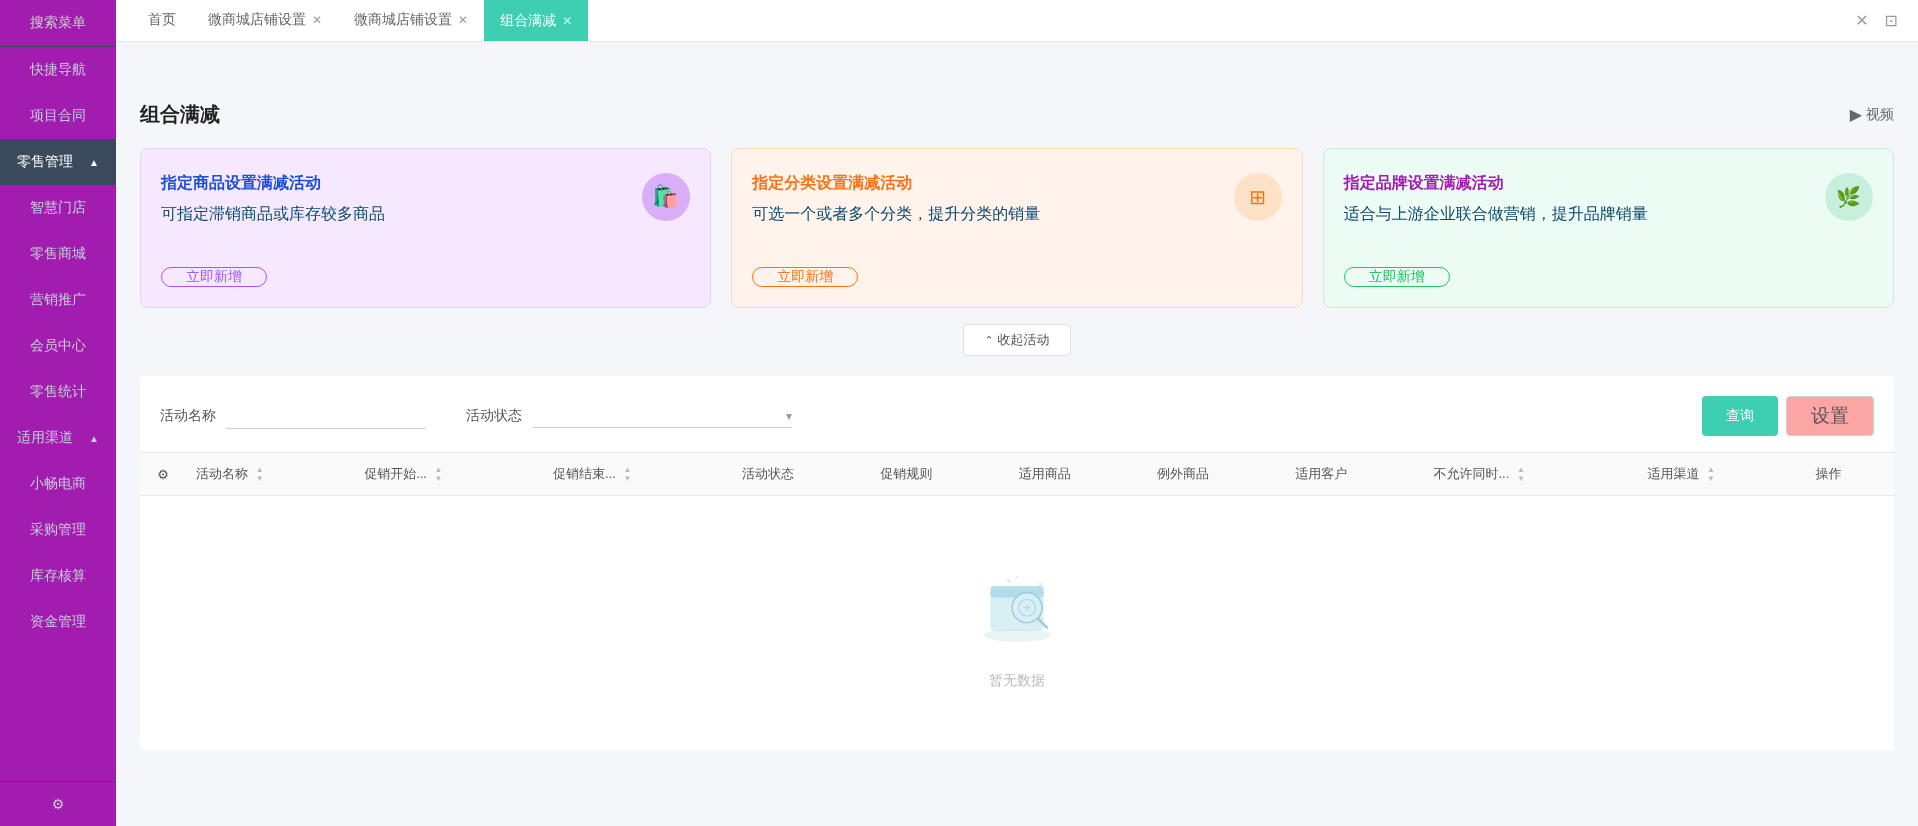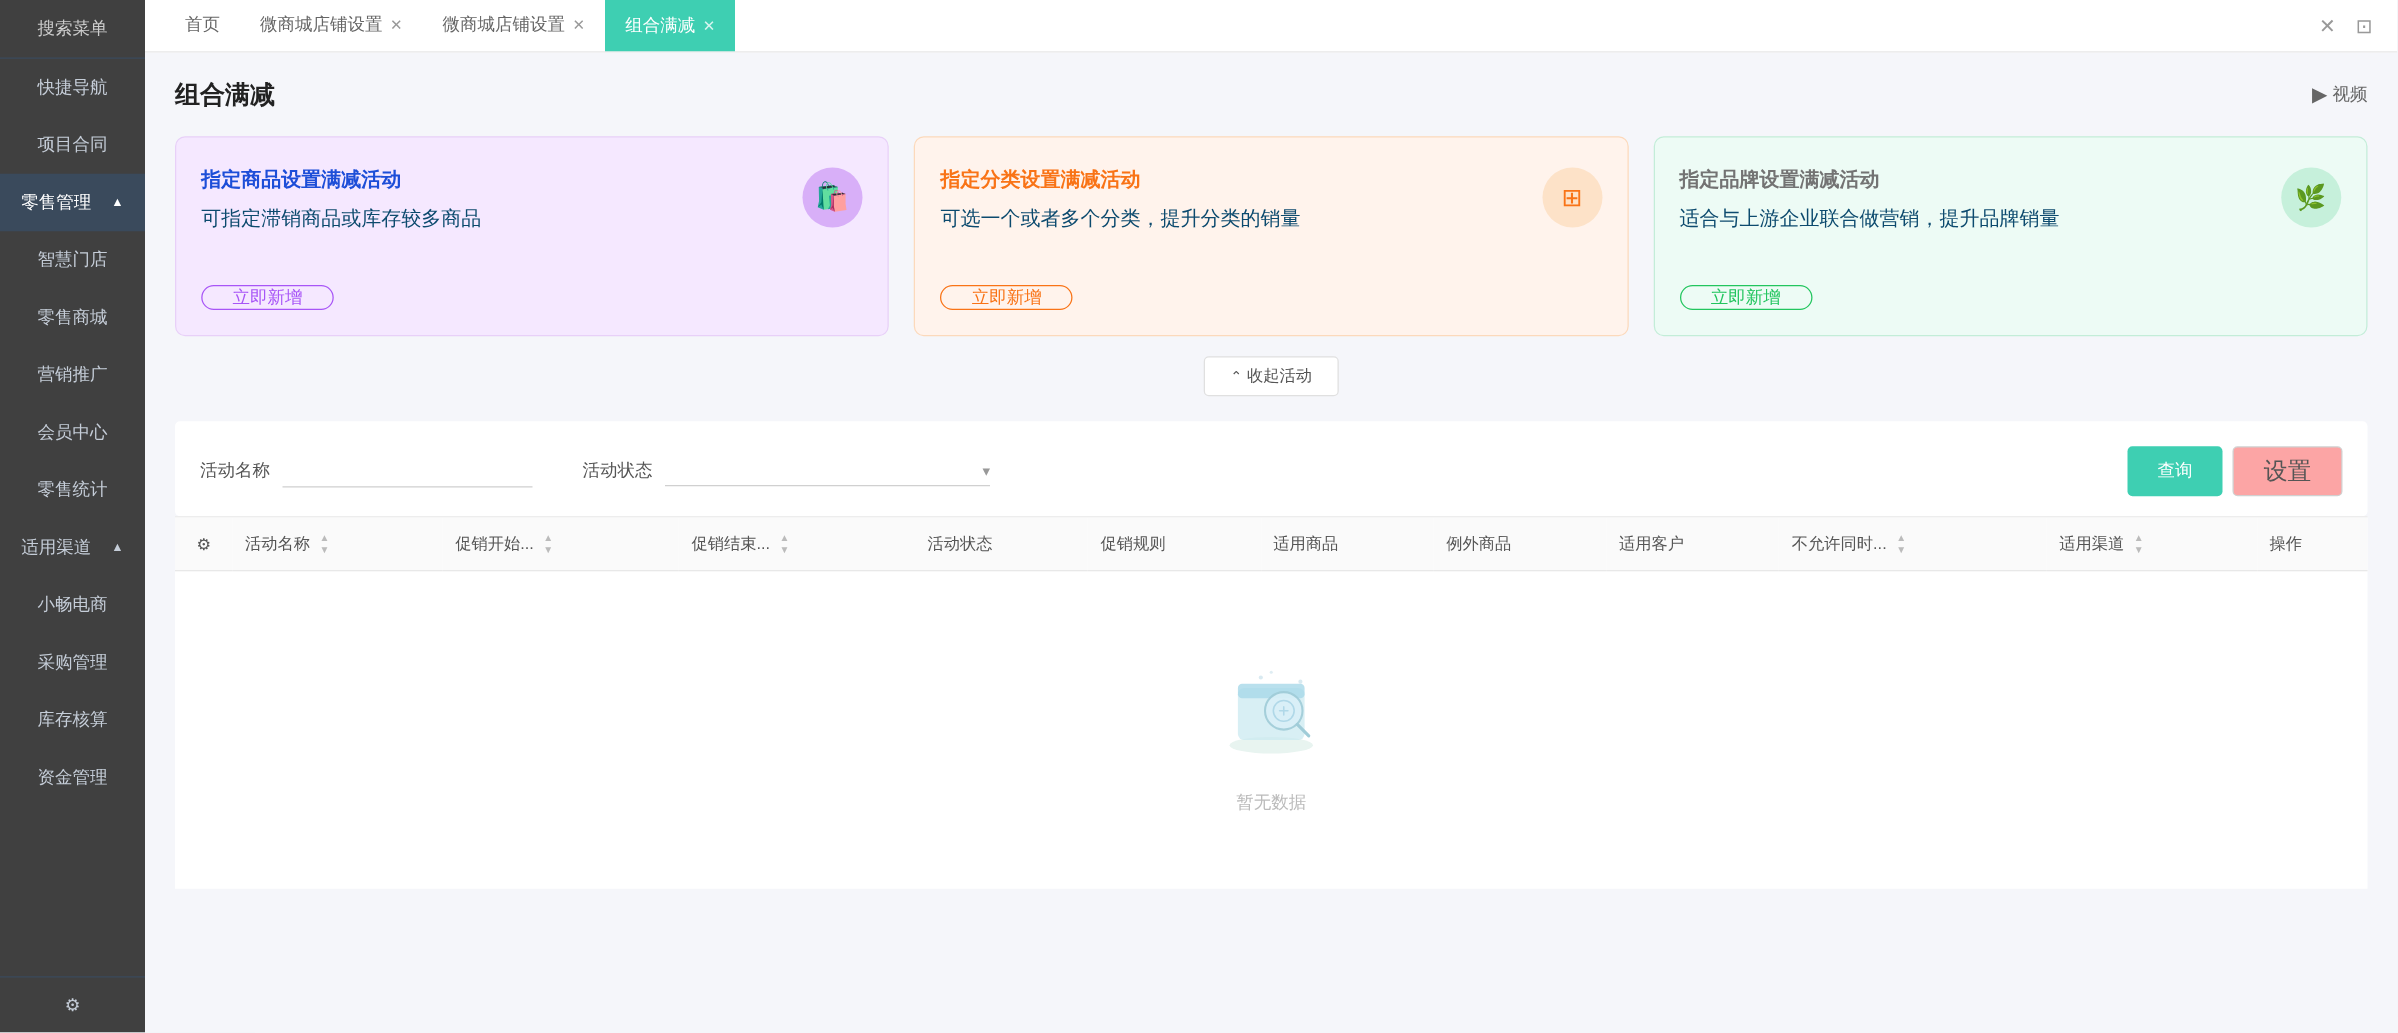--- a/index.html
+++ b/index.html
@@ -1,21 +1,21 @@
 <!DOCTYPE html>
 <html><head>
   <meta charset="utf-8">
   <style>
     * { box-sizing: border-box; margin: 0; padding: 0; }
     body { font-family: 'PingFang SC', 'Microsoft YaHei', sans-serif; font-size: 14px; color: #333; background: #f0f2f5; display: flex; height: 826px; overflow: hidden; }
 
     
     .sidebar {
       width: 116px;
-      background: #404040;
+      background: #a21caf;
       color: #fff;
       display: flex;
       flex-direction: column;
       flex-shrink: 0;
       height: 100%;
       overflow-y: auto;
       justify-content: space-between;
     }
     .sidebar-search {
       padding: 14px 10px;
@@ -45,20 +45,21 @@
       border-top: 1px solid #3a4a5c;
     }
 
     
     .main-area {
       flex: 1;
       display: flex;
       flex-direction: column;
       background: #f5f6fa;
       overflow: hidden;
+      gap: 39px;
     }
 
     
     .tab-bar {
       display: flex;
       align-items: center;
       background: #fff;
       border-bottom: 1px solid #e8e8e8;
       padding: 0 16px;
       height: 42px;
@@ -136,21 +137,21 @@
     .promo-card.orange { background: #fff3ec; border: 1px solid #fcd9bb; }
     .promo-card.green { background: #edfbf5; border: 1px solid #c3edd8; }
 
     .promo-card-title {
       font-size: 16px;
       font-weight: 600;
       margin-bottom: 10px;
     }
     .promo-card.purple .promo-card-title { color: #1d4ed8; }
     .promo-card.orange .promo-card-title { color: #f97316; }
-    .promo-card.green .promo-card-title { color: #737373; font-family: Liberation Mono, monospace; }
+    .promo-card.green .promo-card-title { color: #a21caf; font-family: Liberation Mono, monospace; }
 
     .promo-card-desc { font-size: 16px; color: #0c4a6e; flex: 1; }
     .promo-card-icon {
       position: absolute;
       right: 20px;
       top: 24px;
       width: 48px;
       height: 48px;
       border-radius: 50%;
       display: flex;

